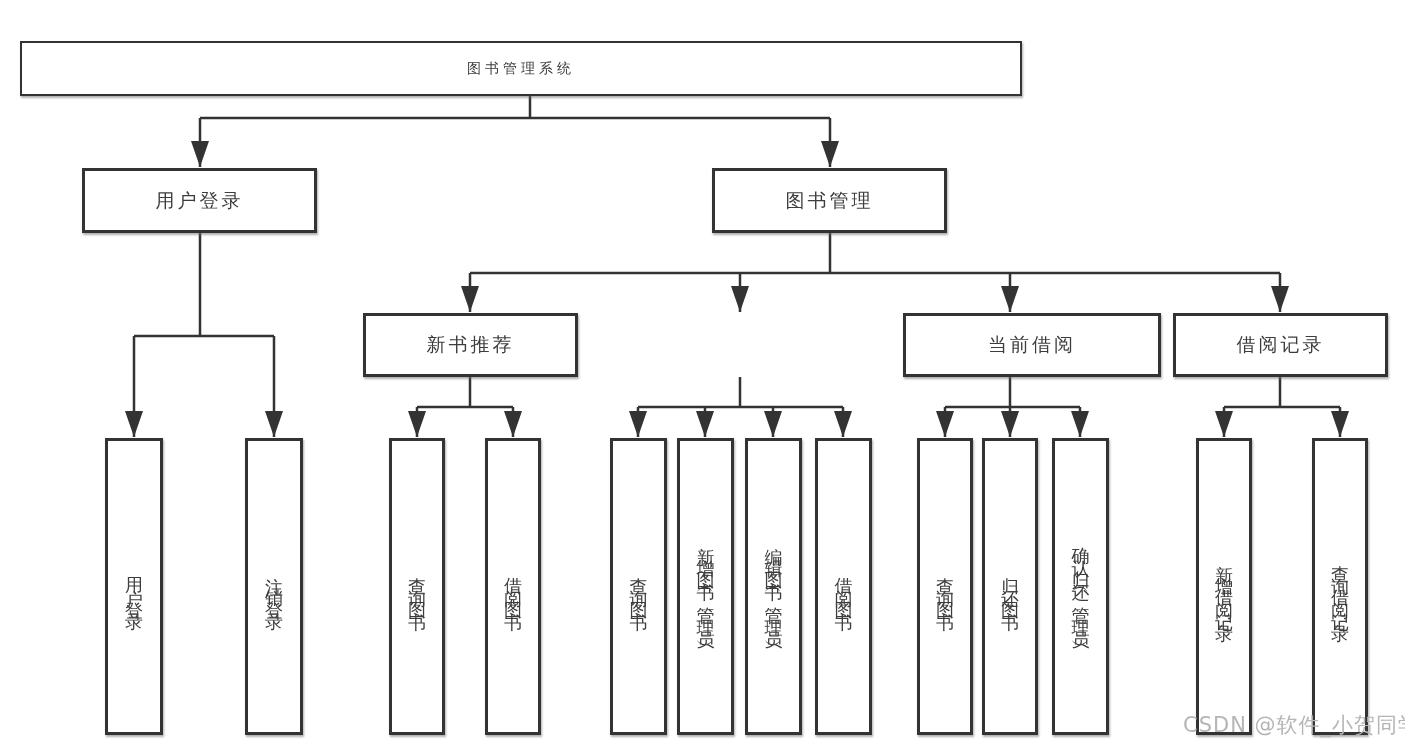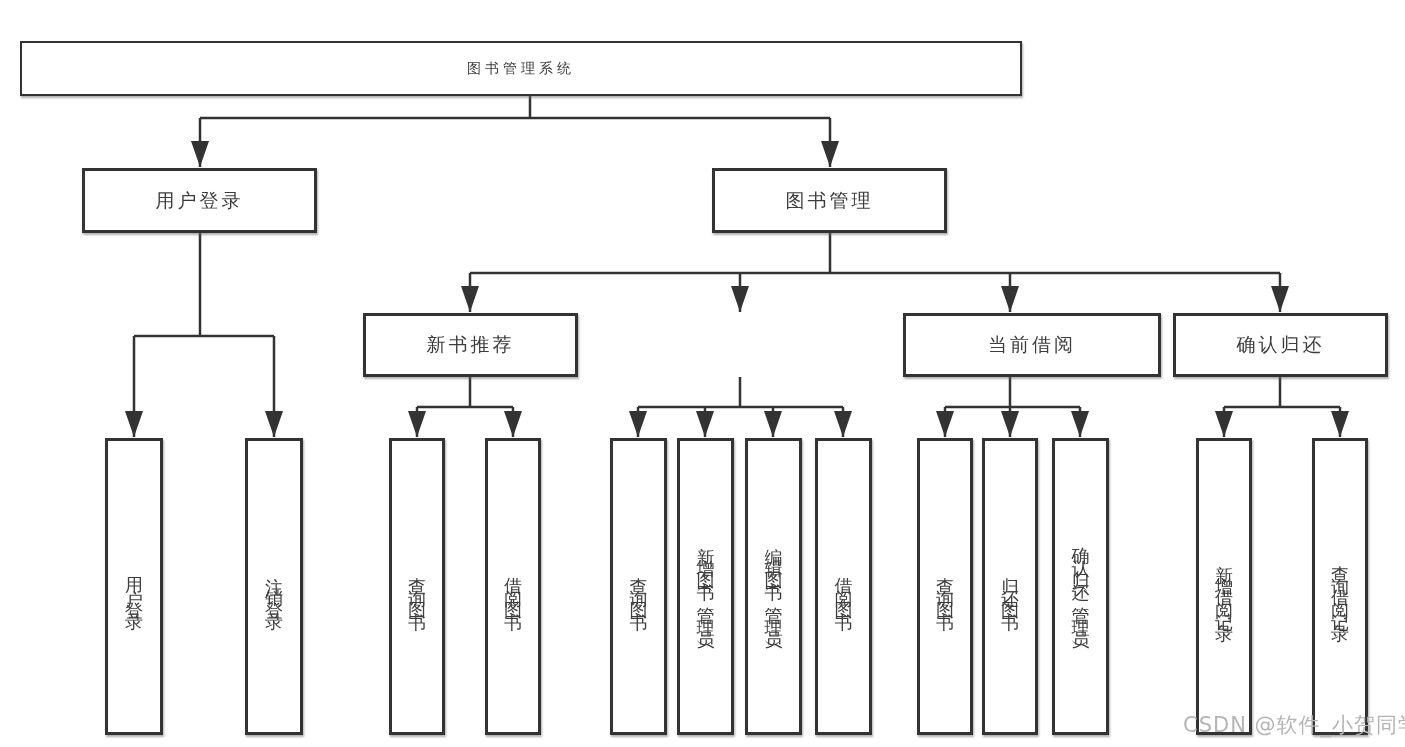--- a/index.html
+++ b/index.html
@@ -123,21 +123,21 @@
     </g>
   </svg>
 
   <div class="node root" style="left:20px;top:13px;width:1002px;height:55px">图书管理系统</div>
 
   <div class="node l2" style="left:82px;top:168px;width:235px;height:65px">用户登录</div>
   <div class="node l2" style="left:712px;top:168px;width:235px;height:65px">图书管理</div>
 
   <div class="node l3" style="left:363px;top:313px;width:215px;height:64px">新书推荐</div>
   <div class="node l3" style="left:903px;top:313px;width:258px;height:64px">当前借阅</div>
-  <div class="node l3" style="left:1173px;top:313px;width:215px;height:64px">确认归还</div>
+  <div class="node l3" style="left:1173px;top:313px;width:215px;height:64px">借阅记录</div>
 
   <div class="node leaf" style="left:105px;width:58px">用户登录</div>
   <div class="node leaf" style="left:245px;width:58px">注销登录</div>
 
   <div class="node leaf" style="left:389px;width:56px">查询图书</div>
   <div class="node leaf" style="left:485px;width:56px">借阅图书</div>
 
   <div class="node leaf" style="left:610px;width:57px">查询图书</div>
   <div class="node leaf" style="left:677px;width:57px">新增图书（管理员）</div>
   <div class="node leaf" style="left:745px;width:57px">编辑图书（管理员）</div>

